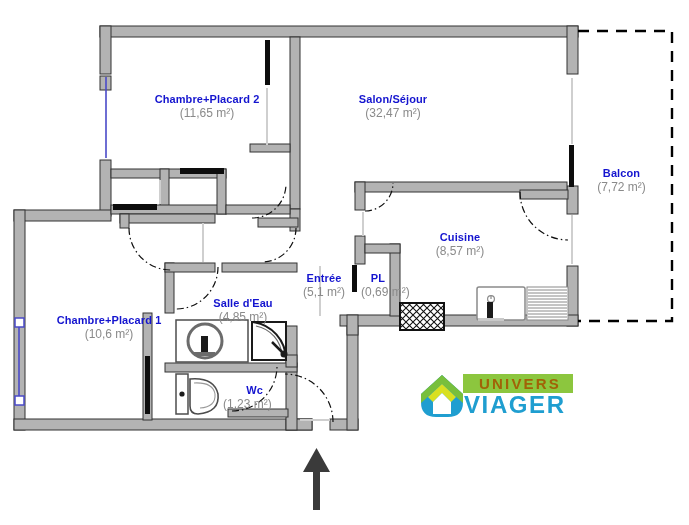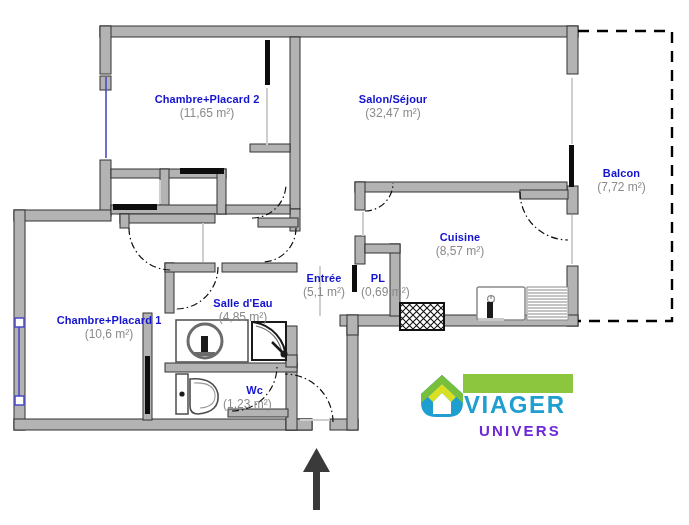--- a/index.html
+++ b/index.html
@@ -59,27 +59,26 @@
     top: 2px;
     width: 110px;
     height: 19px;
     background: #8cc63e;
   }
   .logo-univers {
     position: absolute;
     left: 52px;
     top: 3px;
     width: 100px;
-    color: #6d28d9;
+    color: #a16207;
     font-weight: bold;
     font-size: 15px;
     letter-spacing: 2.2px;
     line-height: 17px;
     text-align: center;
-    margin-top: 47px;
   }
   .logo-viager {
     position: absolute;
     left: 46px;
     top: 19px;
     color: #1f9ed0;
     font-weight: bold;
     font-size: 24px;
     letter-spacing: 1.6px;
     line-height: 28px;

